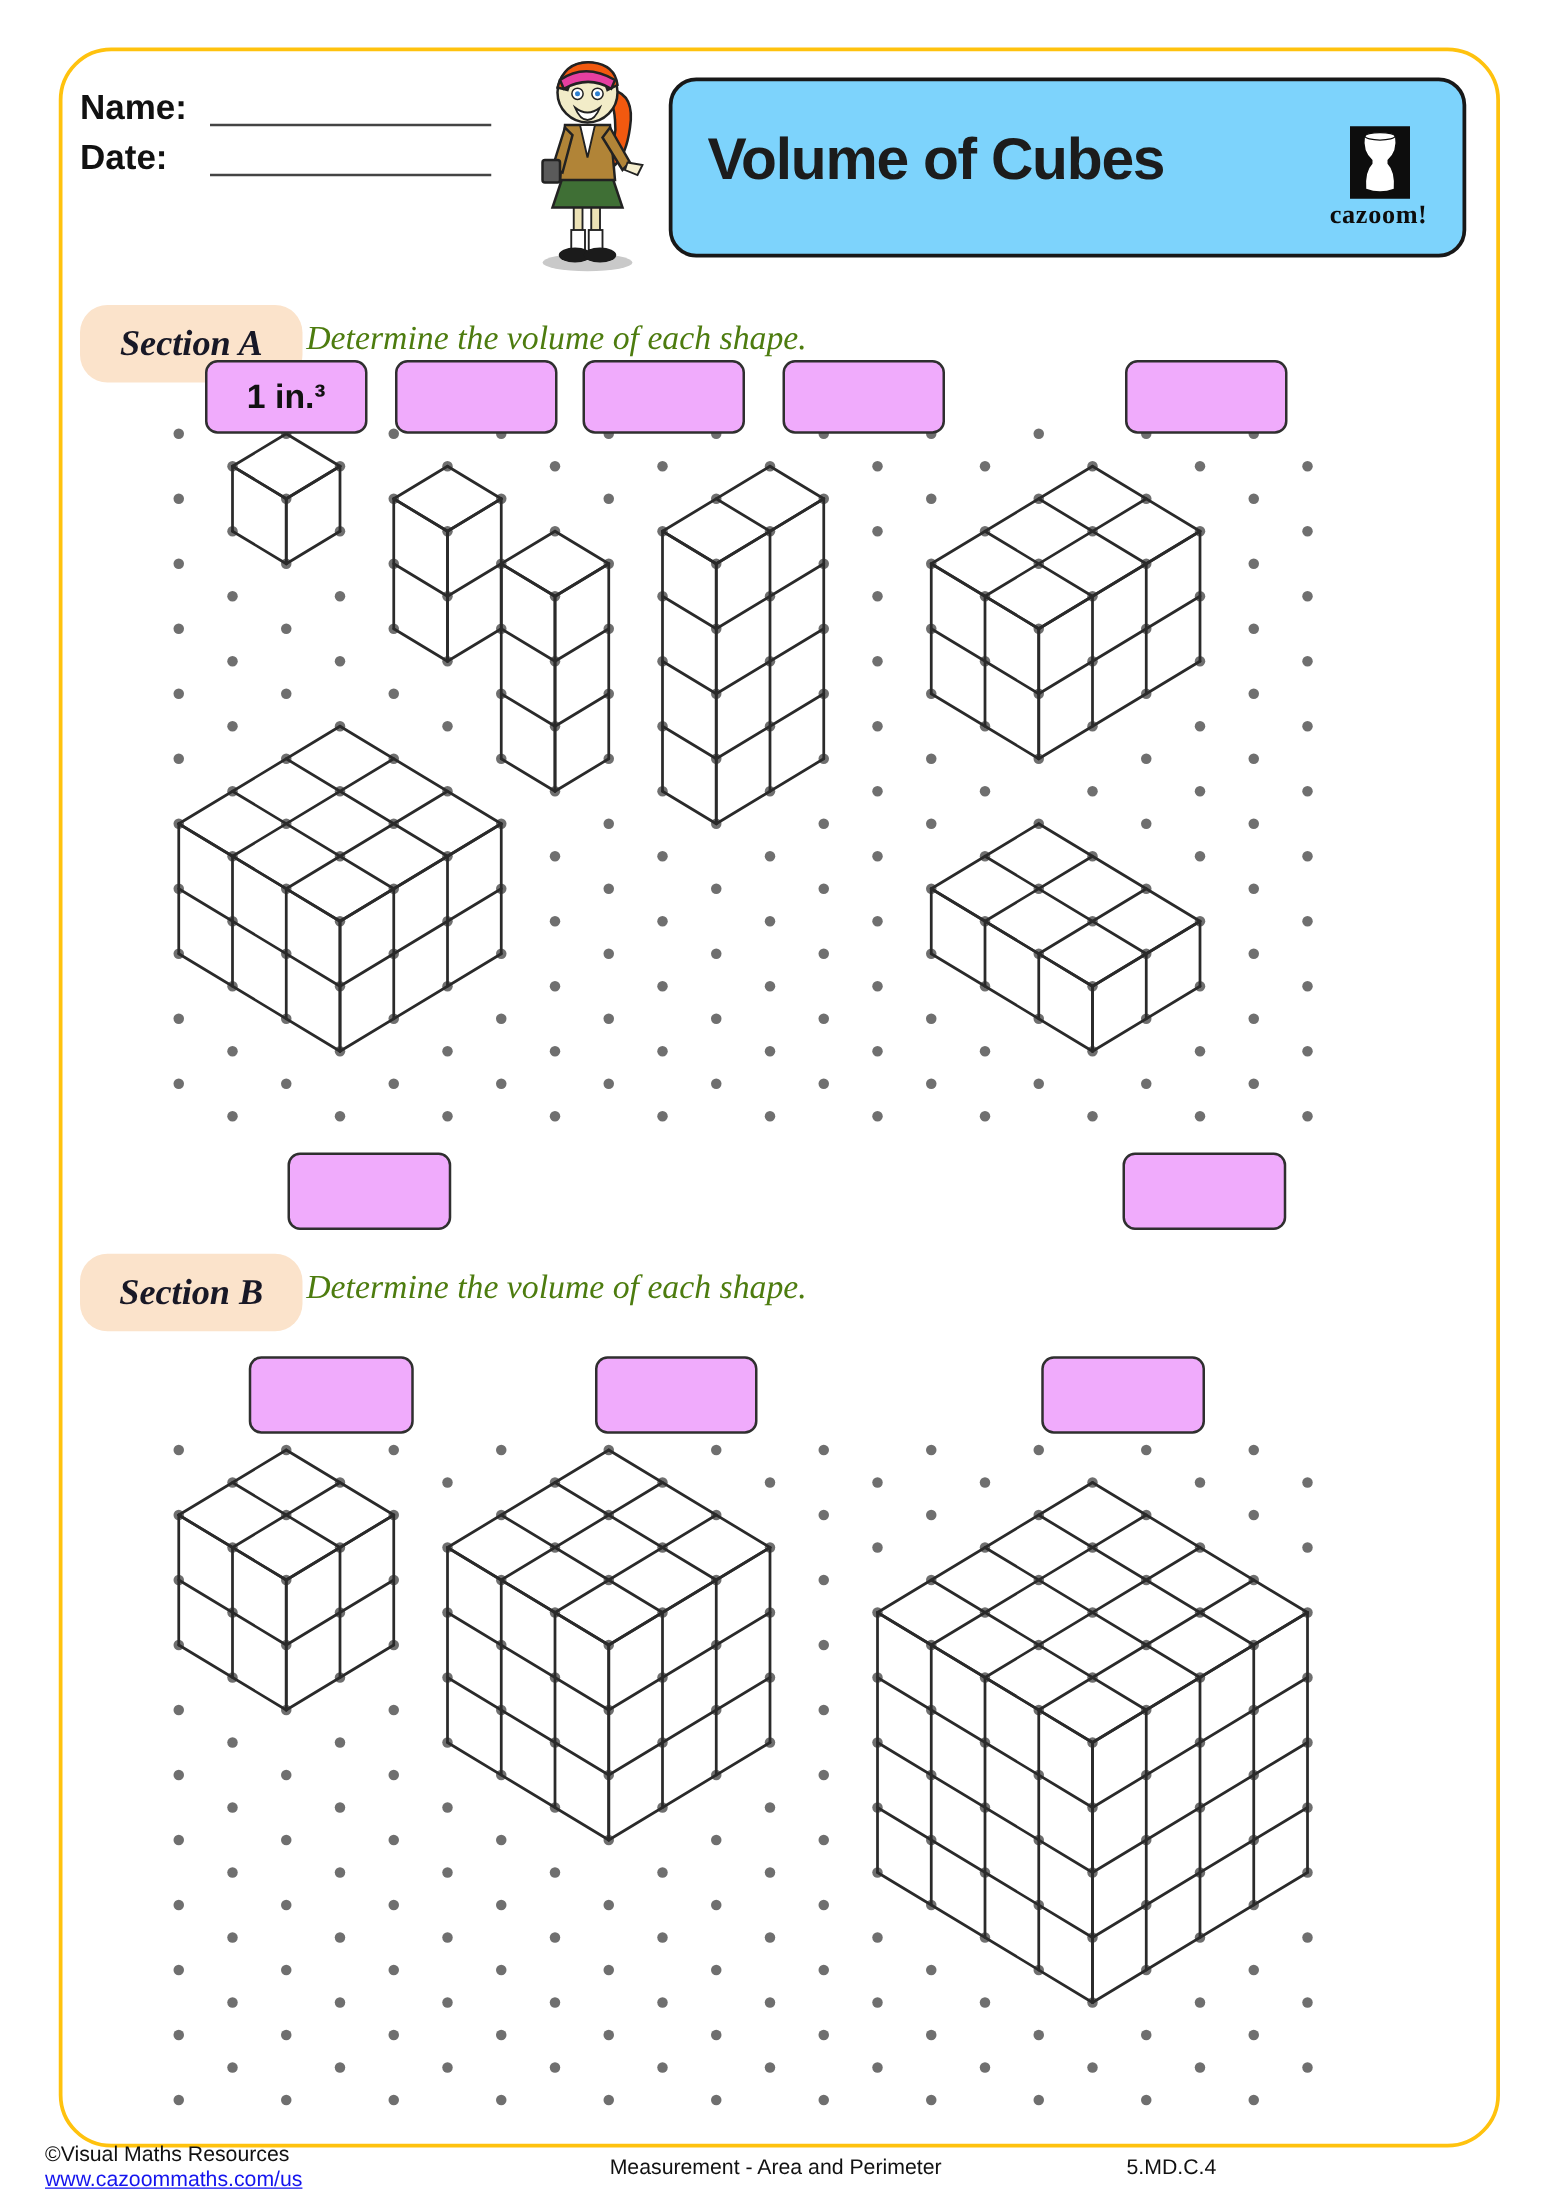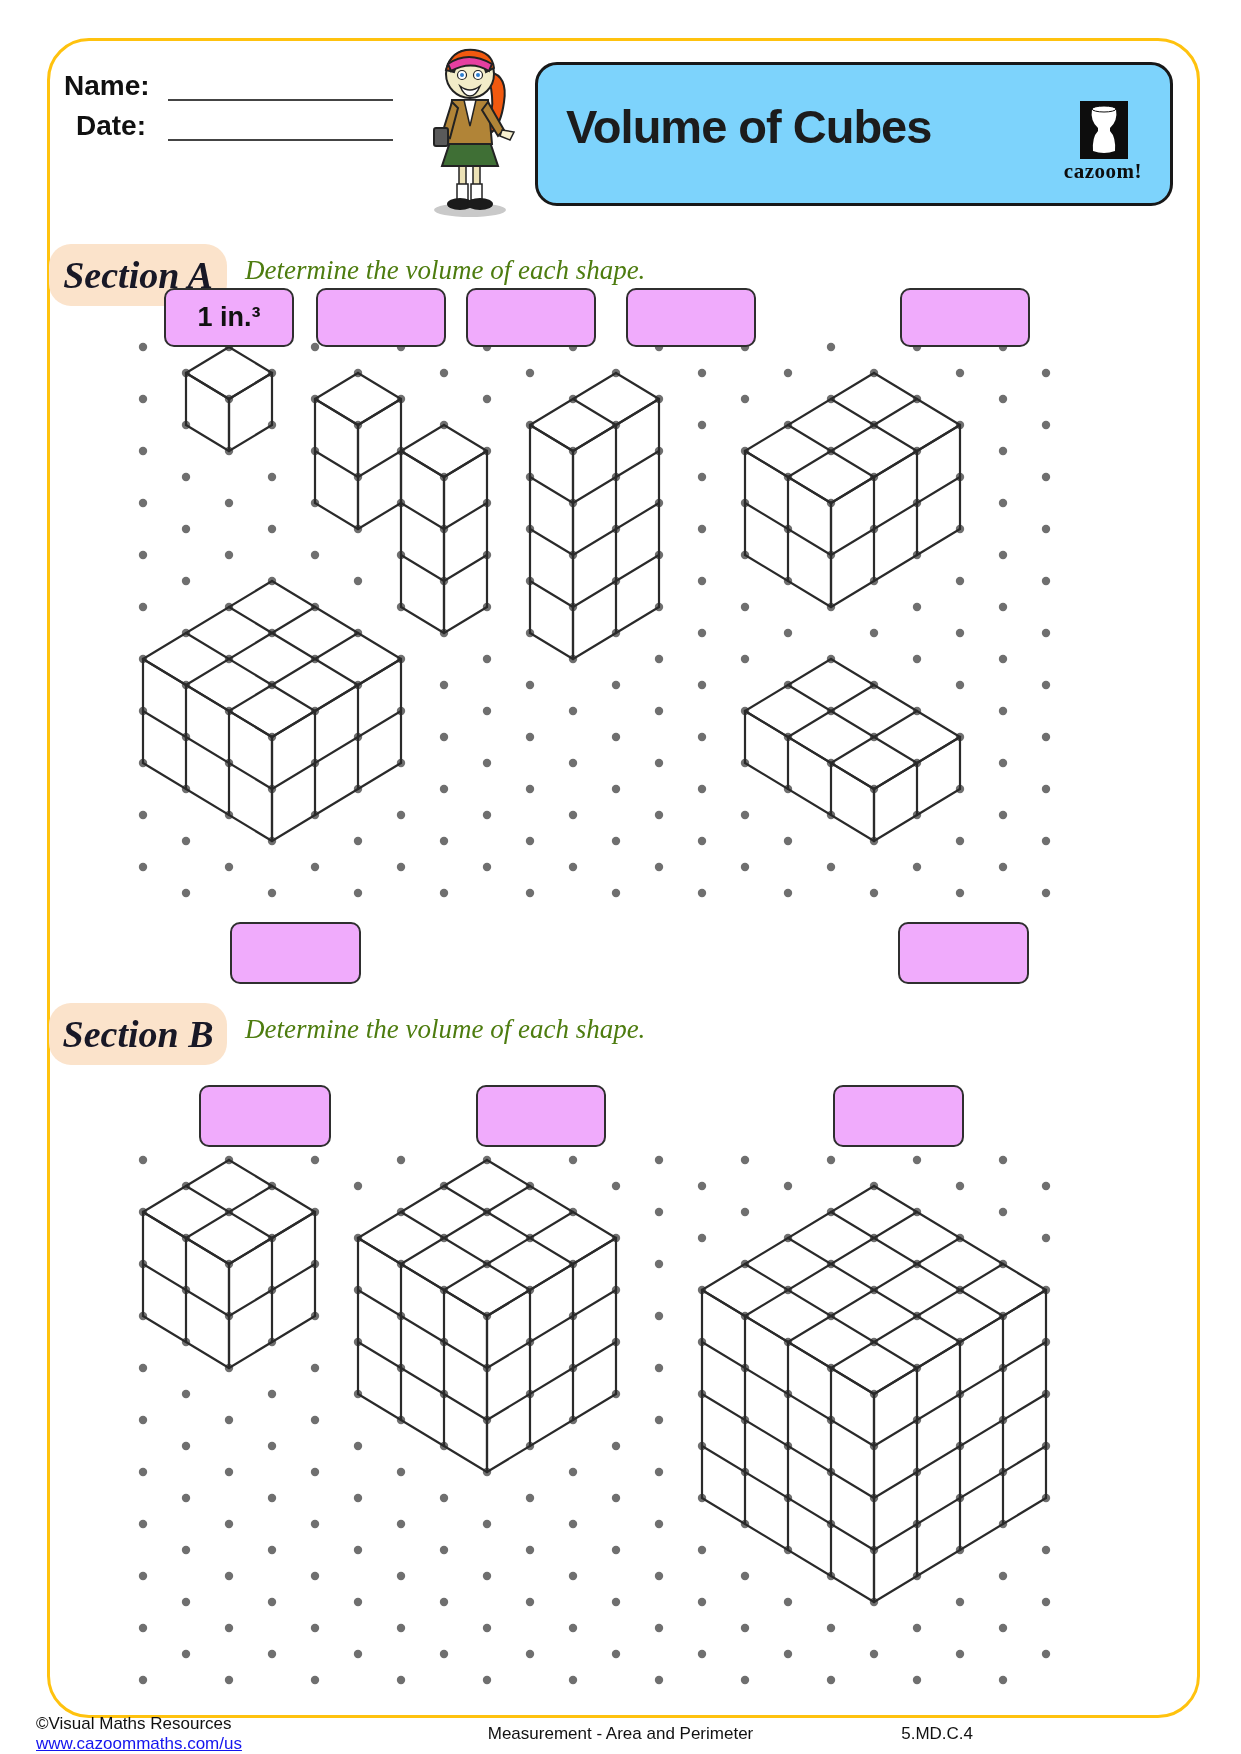--- a/index.html
+++ b/index.html
@@ -9,23 +9,23 @@
         border:3px solid #ffc20e;border-radius:42px;}
   .hdr-label{position:absolute;font-weight:bold;font-size:28px;color:#111;}
   .write-line{position:absolute;border-bottom:2px solid #444;width:225px;height:0;}
   #title-box{position:absolute;left:535px;top:62px;width:632px;height:138px;background:#7dd3fc;
         border:3px solid #181818;border-radius:22px;}
   #page-title{position:absolute;left:28px;top:34px;font-size:47px;font-weight:bold;color:#1c1c1c;letter-spacing:-1px;}
   #logo{position:absolute;right:28px;top:36px;width:92px;height:80px;}
   #logo-square{position:absolute;right:14px;top:0;width:48px;height:58px;background:#0d0d0d;}
   #logo-text{position:absolute;right:0;top:58px;font-family:"Liberation Serif",serif;font-weight:bold;
         font-size:21px;color:#0d0d0d;letter-spacing:0.5px;}
-  .section-tag{position:absolute;left:49px;width:178px;height:62px;background:#fbe3cb;border-radius:22px;
+  .section-tag{position:absolute;left:64px;width:178px;height:62px;background:#fbe3cb;border-radius:22px;
         display:flex;align-items:center;justify-content:center;
-        font-family:"Liberation Serif",serif;font-style:italic;font-weight:bold;font-size:38px;color:#181826;}
+        font-family:"Liberation Serif",serif;font-style:italic;font-weight:bold;font-size:29px;color:#181826;}
   .instruction{position:absolute;left:245px;font-family:"Liberation Serif",serif;font-style:italic;
         font-size:27px;color:#4d7c0f;}
   .abox{position:absolute;border:2.5px solid #2f2f2f;border-radius:10px;background:#f0abfc;
         display:flex;align-items:center;justify-content:center;
         font-size:27px;font-weight:bold;color:#111;}
   #iso-canvas{position:absolute;left:0;top:0;}
   #footer{position:absolute;left:0;top:1712px;width:1035px;height:42px;font-size:17px;color:#111;}
   #footer-copy{position:absolute;left:36px;top:2px;}
   #footer-link{position:absolute;left:36px;top:22px;color:#1414ee;text-decoration:underline;cursor:pointer;}
   #footer-center{position:absolute;left:0;width:1241px;text-align:center;top:12px;}
@@ -34,21 +34,21 @@
 </style>
 </head>
 <body>
 
 <div id="page">
 
   <div id="border-frame"></div>
 
   <div class="hdr-label" style="left:64px;top:70px;">Name:</div>
   <div class="write-line" style="left:168px;top:99px;"></div>
-  <div class="hdr-label" style="left:76px;top:110px;">Date:</div>
+  <div class="hdr-label" style="left:64px;top:110px;">Date:</div>
   <div class="write-line" style="left:168px;top:139px;"></div>
 
   <svg id="character" width="115" height="178" viewBox="0 0 115 178">
     <ellipse cx="58" cy="168" rx="36" ry="7" fill="#c9c9c9"></ellipse>
     <path d="M78 30 q18 4 14 30 q-3 22 -12 30 l-7 -6 q9 -14 7 -30 q-1 -16 -8 -20 z" fill="#f2590f" stroke="#222" stroke-width="2"></path>
     <rect x="47" y="120" width="7" height="34" fill="#ece2b6" stroke="#222" stroke-width="1.5"></rect>
     <rect x="61" y="120" width="7" height="34" fill="#ece2b6" stroke="#222" stroke-width="1.5"></rect>
     <rect x="45" y="142" width="11" height="16" fill="#ffffff" stroke="#222" stroke-width="1.5"></rect>
     <rect x="59" y="142" width="11" height="16" fill="#ffffff" stroke="#222" stroke-width="1.5"></rect>
     <ellipse cx="48" cy="162" rx="13" ry="6" fill="#1b1b1b"></ellipse>

